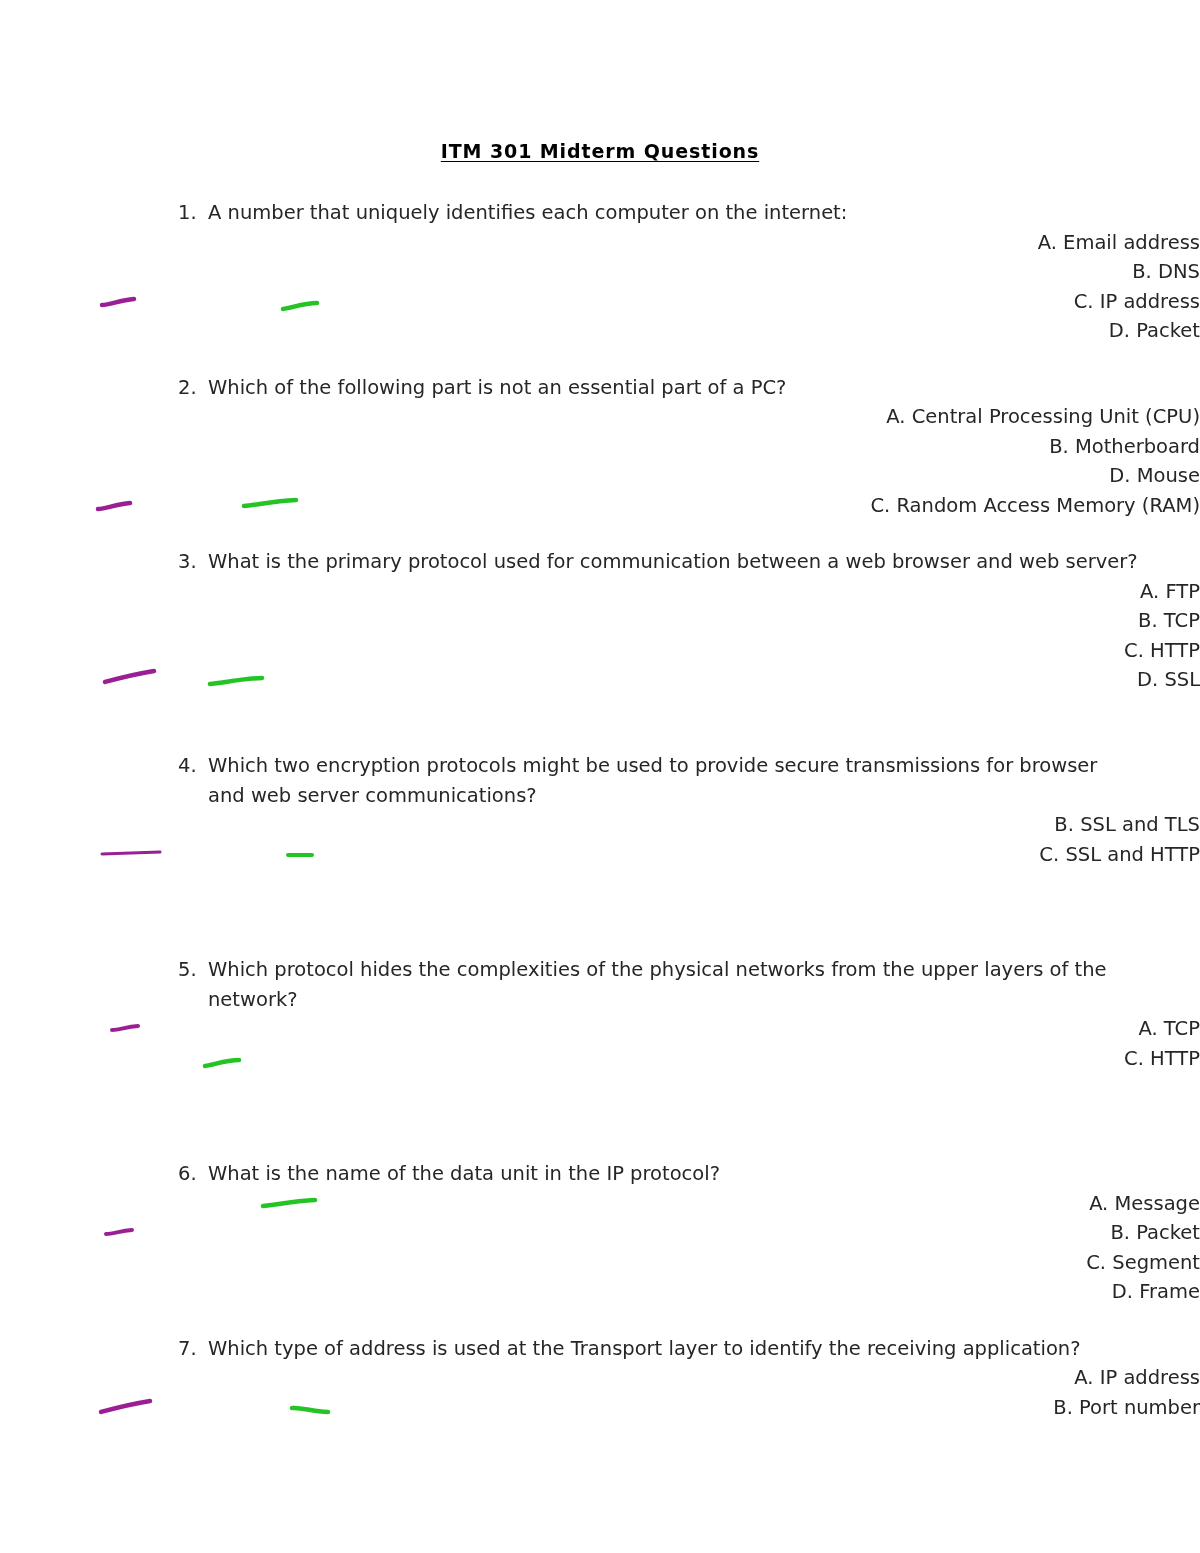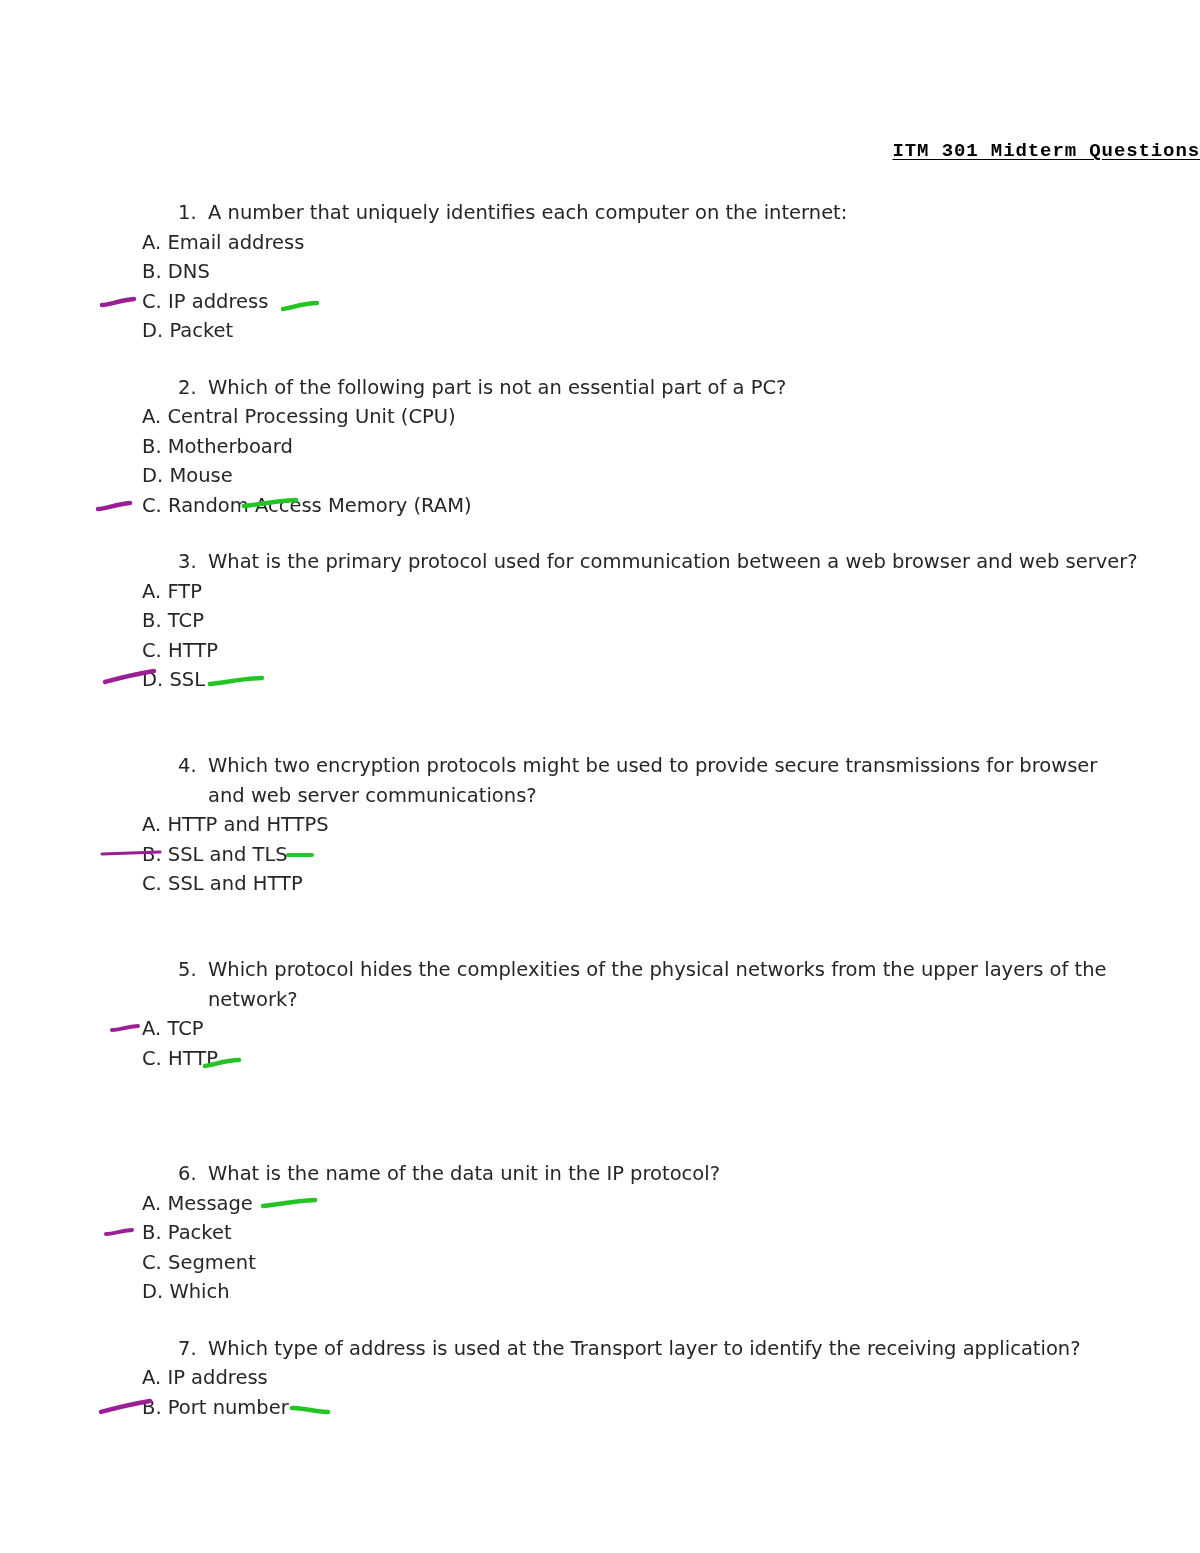--- a/index.html
+++ b/index.html
@@ -19,26 +19,25 @@
     background: #ffffff;
     overflow: hidden;
   }
 
   
   #doc-title {
     position: absolute;
     top: 140px;
     left: 0;
     width: 1200px;
-    text-align: right;
+    text-align: center;
     font-size: 19px;
     font-weight: bold;
     letter-spacing: 0.9px;
     color: #000000;
-    font-family: Liberation Mono, monospace;
   }
   #doc-title span.t {
     text-decoration: underline;
     text-underline-offset: 3px;
   }
 
   
   .question-block {
     position: absolute;
     left: 0;
@@ -57,20 +56,21 @@
     position: absolute;
     left: 36px;
     top: 0;
     font-size: 19.5px;
     color: #262626;
   }
   .options {
     list-style: none;
     margin: 0;
     padding: 0;
+    text-align: right;
   }
   .option {
     position: relative;
     margin: 0;
     padding: 0 0 0 142px;
     font-size: 19.5px;
     line-height: 29.5px;
     color: #262626;
     white-space: pre;
   }
@@ -113,39 +113,38 @@
         <ul class="options">
           <li class="option"><span>A.</span><span> </span><span>FTP</span></li>
           <li class="option"><span>B.</span><span> </span><span>TCP</span></li>
           <li class="option"><span>C.</span><span> </span><span>HTTP</span></li>
           <li class="option"><span>D.</span><span> </span><span>SSL</span></li>
         </ul>
       </div>
       <div class="question-block" style="top: 751px;">
         <div class="q-stem"><span class="q-num">4.</span><span>Which two encryption protocols might be used to provide secure transmissions for browser and web server communications?</span></div>
         <ul class="options">
-          <li class="option"><span>A.</span><span> </span><span>HTTP and HTTPS</span></li>
           <li class="option"><span>B.</span><span> </span><span>SSL and TLS</span></li>
           <li class="option"><span>C.</span><span> </span><span>SSL and HTTP</span></li>
         </ul>
       </div>
       <div class="question-block" style="top: 955px;">
         <div class="q-stem"><span class="q-num">5.</span><span>Which protocol hides the complexities of the physical networks from the upper layers of the network?</span></div>
         <ul class="options">
           <li class="option"><span>A.</span><span> </span><span>TCP</span></li>
           <li class="option"><span>C.</span><span> </span><span>HTTP</span></li>
         </ul>
       </div>
       <div class="question-block" style="top: 1159px;">
         <div class="q-stem"><span class="q-num">6.</span><span>What is the name of the data unit in the IP protocol?</span></div>
         <ul class="options">
           <li class="option"><span>A.</span><span> </span><span>Message</span></li>
           <li class="option"><span>B.</span><span> </span><span>Packet</span></li>
           <li class="option"><span>C.</span><span> </span><span>Segment</span></li>
-          <li class="option"><span>D.</span><span> </span><span>Which</span></li>
+          <li class="option"><span>D.</span><span> </span><span>Frame</span></li>
         </ul>
       </div>
       <div class="question-block" style="top: 1333.5px;">
         <div class="q-stem"><span class="q-num">7.</span><span>Which type of address is used at the Transport layer to identify the receiving application?</span></div>
         <ul class="options">
           <li class="option"><span>A.</span><span> </span><span>IP address</span></li>
           <li class="option"><span>B.</span><span> </span><span>Port number</span></li>
         </ul>
       </div>
     </div>

